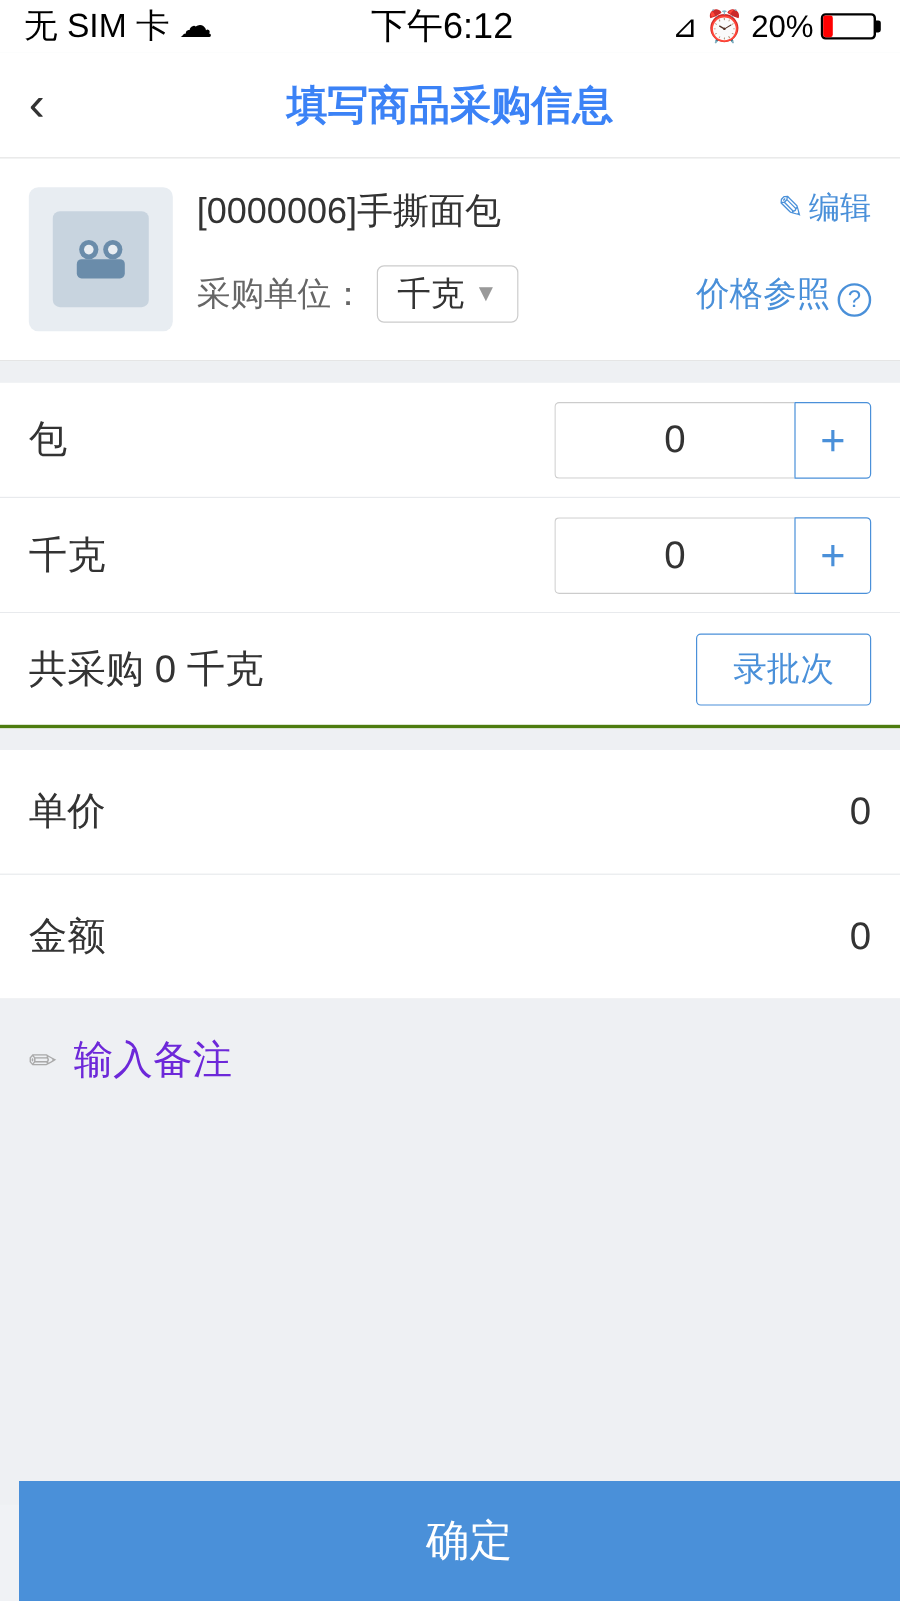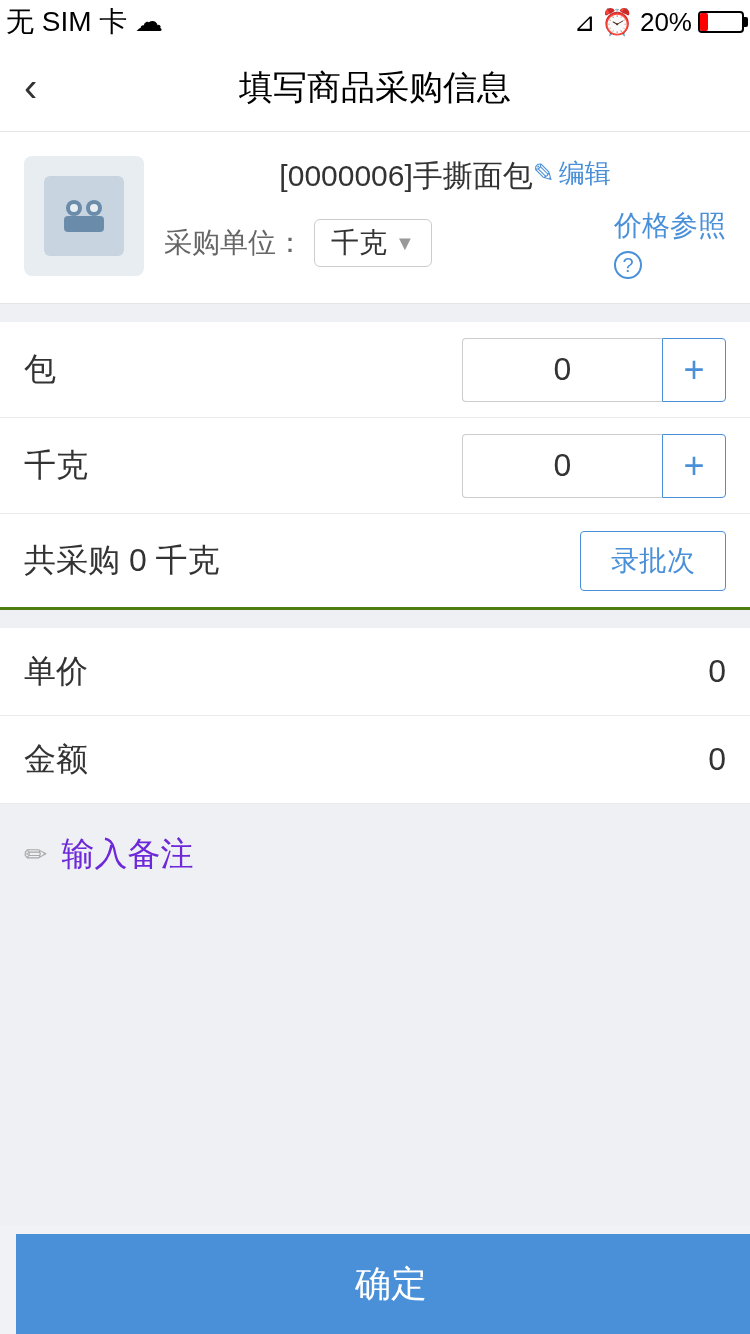--- a/index.html
+++ b/index.html
@@ -14,21 +14,21 @@
     }
 
     
     .status-bar {
       width: 100%;
       height: 44px;
       background: #fff;
       display: flex;
       align-items: center;
       justify-content: space-between;
-      padding: 0 6px;
+      padding: 0 20px;
       font-size: 28px;
       color: #000;
     }
     .status-left { display: flex; align-items: center; gap: 8px; }
     .status-center { font-size: 30px; font-weight: 500; }
     .status-right { display: flex; align-items: center; gap: 6px; font-size: 26px; }
     .battery-icon {
       width: 46px; height: 22px;
       border: 2px solid #000;
       border-radius: 4px;
@@ -67,22 +67,22 @@
     }
     .nav-back {
       position: absolute;
       left: 24px;
       font-size: 40px;
       color: #333;
       cursor: pointer;
     }
     .nav-title {
       font-size: 34px;
-      font-weight: 400;
-      color: #000000;
+      font-weight: 700;
+      color: #3b82f6;
     }
 
     
     .product-card {
       background: #fff;
       margin-top: 0;
       padding: 24px;
       display: flex;
       align-items: flex-start;
       gap: 20px;
@@ -108,23 +108,23 @@
       justify-content: center;
       font-size: 24px;
       color: #6a8caa;
       font-weight: bold;
     }
     .product-info {
       flex: 1;
     }
     .product-name-row {
       display: flex;
-      justify-content: center;
+      justify-content: space-between;
       align-items: flex-start;
-      margin-bottom: 10px;
+      margin-bottom: 24px;
     }
     .product-name {
       font-size: 30px;
       color: #333;
       font-weight: 500;
     }
     .edit-btn {
       font-size: 26px;
       color: #4a90d9;
       display: flex;
@@ -155,24 +155,23 @@
     }
     .unit-select-arrow {
       margin-left: 8px;
       font-size: 20px;
       color: #999;
     }
     .price-ref {
       font-size: 28px;
       color: #4a90d9;
       display: flex;
-      align-items: flex-start;
+      align-items: flex-end;
       gap: 6px;
       cursor: pointer;
-      flex-direction: column;
     }
     .price-ref-icon {
       width: 28px;
       height: 28px;
       border: 2px solid #4a90d9;
       border-radius: 50%;
       display: inline-flex;
       align-items: center;
       justify-content: center;
       font-size: 20px;
@@ -264,21 +263,21 @@
 
     
     .info-section {
       background: #fff;
       margin-top: 0;
     }
     .info-row {
       display: flex;
       align-items: center;
       padding: 0 24px;
-      height: 88px;
+      height: 104px;
       border-bottom: 1px solid #e8eaed;
     }
     .info-label {
       font-size: 32px;
       color: #333;
       flex: 1;
     }
     .info-value {
       font-size: 32px;
       color: #333;
@@ -326,20 +325,21 @@
       border: none;
     }
   </style>
 </head>
 <body>
 
 <div class="status-bar">
   <div class="status-left">
     <span>无 SIM 卡 ☁</span>
   </div>
+  <div class="status-center">下午6:12</div>
   <div class="status-right">
     <span>⊿</span>
     <span>⏰</span>
     <span>20%</span>
     <div class="battery-icon">
       <div class="battery-fill"></div>
     </div>
   </div>
 </div>
 

